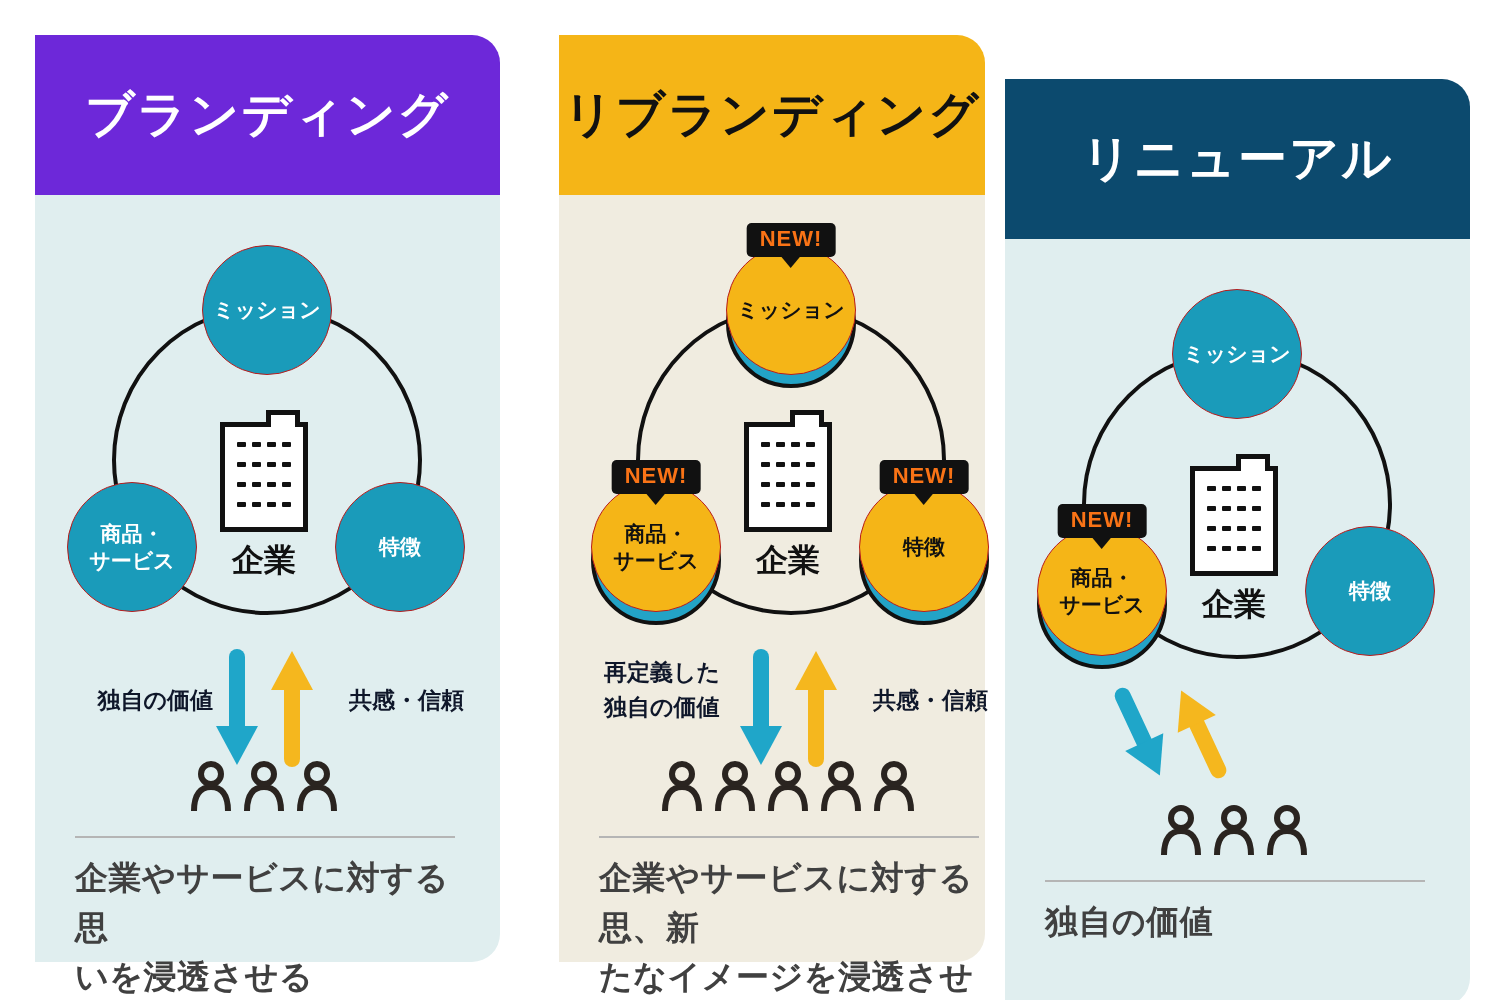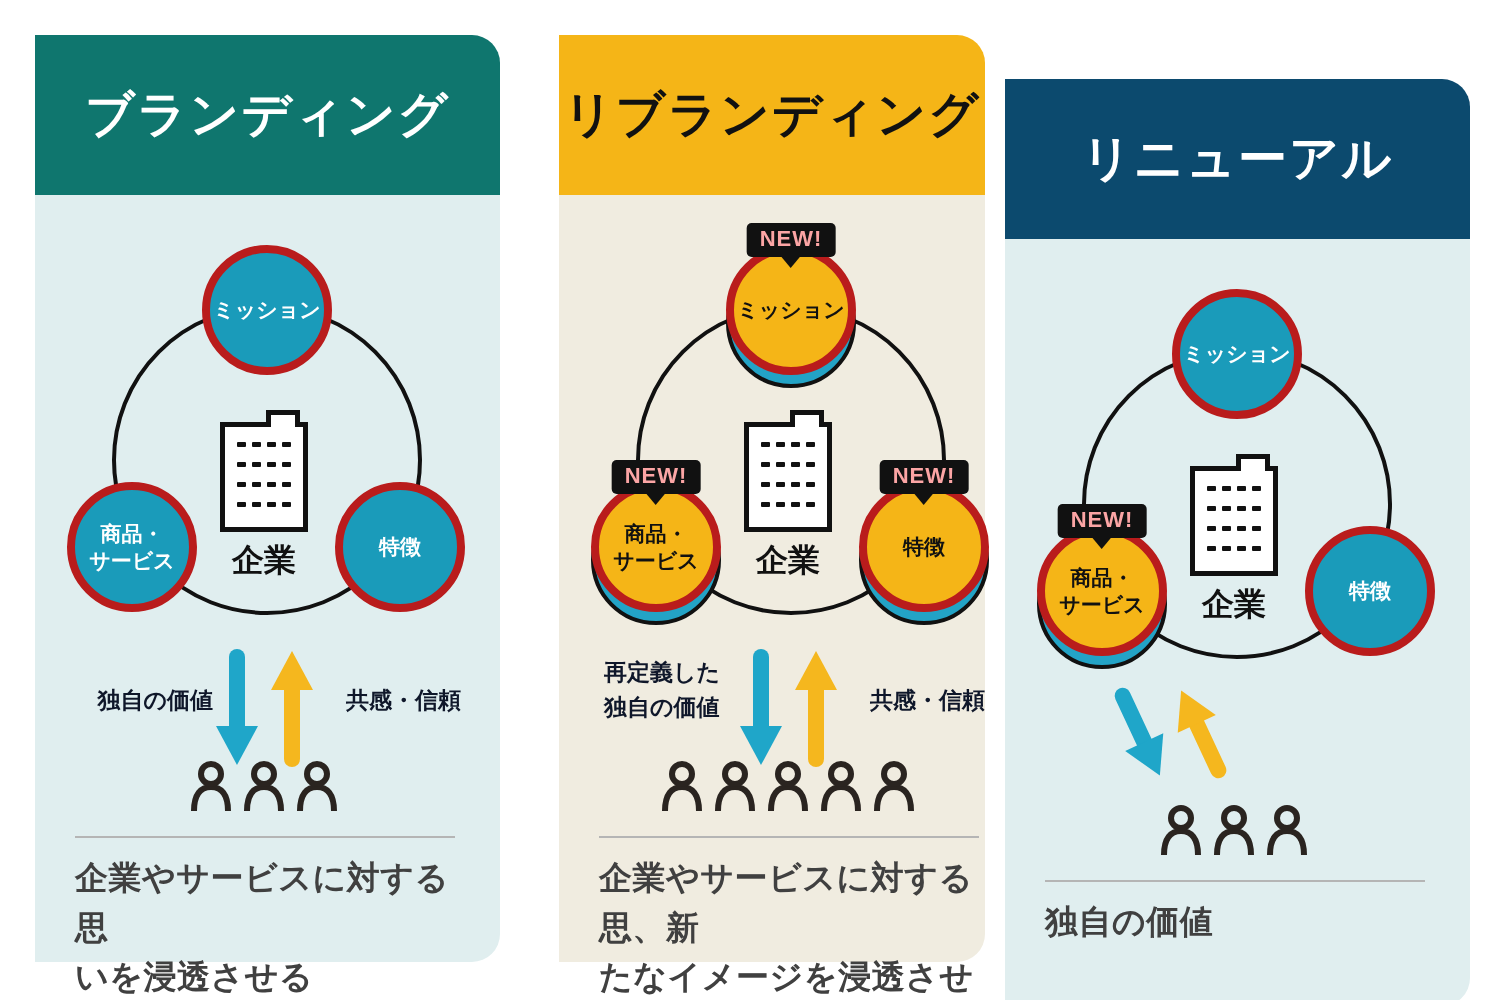--- a/index.html
+++ b/index.html
@@ -7,21 +7,21 @@
   body { font-family:"Liberation Sans","DejaVu Sans",sans-serif; }
   .stage { position:relative; width:1500px; height:1000px; background:#ffffff; overflow:hidden; }
 
   .card { position:absolute; top:35px; width:465px; height:927px; }
   .card1 { left:35px;  --bg:#E0EEEF; }
   .card2 { left:520px;padding-left:39px; --bg:#F0ECE0; }
   .card3 { left:1005px;--bg:#E0EEEF; }
 
   .card-header { height:160px; display:flex; align-items:center; justify-content:center;
     border-radius:0 28px 0 0; font-size:49px; font-weight:700; letter-spacing:2px; }
-  .card1 .card-header { background:#0f766e; color:#ffffff; }
+  .card1 .card-header { background:#6d28d9; color:#ffffff; }
   .card2 .card-header { background:#F5B517; color:#111111; }
   .card3 .card-header { background:#0c4a6e; color:#ffffff;margin-top:44px; }
 
   .card-body { position:relative; height:767px; border-radius:0 0 28px 0; background:var(--bg); }
 
   
   .orbit { position:absolute; left:77px; top:110px; width:310px; height:310px;
     border:4px solid #111111; border-radius:50%; z-index:0; }
 
   
@@ -33,44 +33,44 @@
   .dash-row:first-child { margin-top:14px; }
   .dash { width:9px; height:5px; background:#111111; border-radius:1px; }
   .company-label { position:absolute; left:0; top:344px; width:458px; text-align:center;
     font-size:32px; font-weight:700; color:#111111; z-index:1; }
 
   
   .node { position:absolute; width:130px; height:130px; z-index:2; }
   .node-top   { left:167px; top:50px;  }
   .node-left  { left:32px;  top:287px; }
   .node-right { left:300px; top:287px; }
-  .circle { position:absolute; inset:0; border-radius:50%; border:8px solid #b91c1c;
+  .circle { position:absolute; inset:0; border-radius:50%; border:1px solid #b91c1c;
     display:flex; flex-direction:column; align-items:center; justify-content:center;
     font-size:21px; font-weight:700; line-height:1.3; text-align:center; z-index:2; }
   .circle.teal   { background:#1A9BBA; color:#ffffff; }
   .circle.yellow { background:#F5B517; color:#111111; }
   .shadow-circle { position:absolute; inset:0; border-radius:50%; border:4px solid #111111;
     background:#23A3C6; transform:translateY(13px); z-index:1; }
 
   .badge { position:absolute; left:50%; top:-22px; transform:translateX(-50%); z-index:4;
-    background:#111111; color:#fca5a5; font-size:22px; font-weight:700; letter-spacing:1px;
+    background:#111111; color:#f97316; font-size:22px; font-weight:700; letter-spacing:1px;
     padding:3px 13px 5px; border-radius:5px; white-space:nowrap; }
   .badge::after { content:""; position:absolute; top:100%; left:50%; transform:translateX(-50%);
     margin-top:-1px; border:10px solid transparent; border-top:12px solid #111111; border-bottom:0; }
 
   
   .flow-arrow { position:absolute; z-index:1; }
   .arrow-down { left:179px; top:453px; }
   .arrow-up   { left:234px; top:453px; }
   .diag-down  { left:112px; top:444px; transform:rotate(-25deg); }
   .diag-up    { left:173px; top:444px; transform:rotate(-25deg); }
   .flow-label { position:absolute; font-size:23px; font-weight:700; color:#0f172a; z-index:1; }
   .flow-label-left  { left:30px; top:490px; width:148px; text-align:right; }
   .card2 .flow-label-left { left:45px; top:460px; width:170px; text-align:left; line-height:1.5; }
-  .flow-label-right { left:296px; top:490px; width:145px; text-align:center; }
+  .flow-label-right { left:284px; top:490px; width:145px; text-align:right; }
 
   
   .people { position:absolute; left:0; top:566px; width:458px; display:flex;
     justify-content:center; gap:9px; z-index:1; }
 
   .divider { position:absolute; left:40px; top:641px; width:380px; height:2px; background:#B5B5B5; }
 
   .desc { position:absolute; left:40px; top:658px; width:400px; font-size:33px; font-weight:600;
     color:#404040; line-height:1.5; letter-spacing:0.5px; }
 </style>

